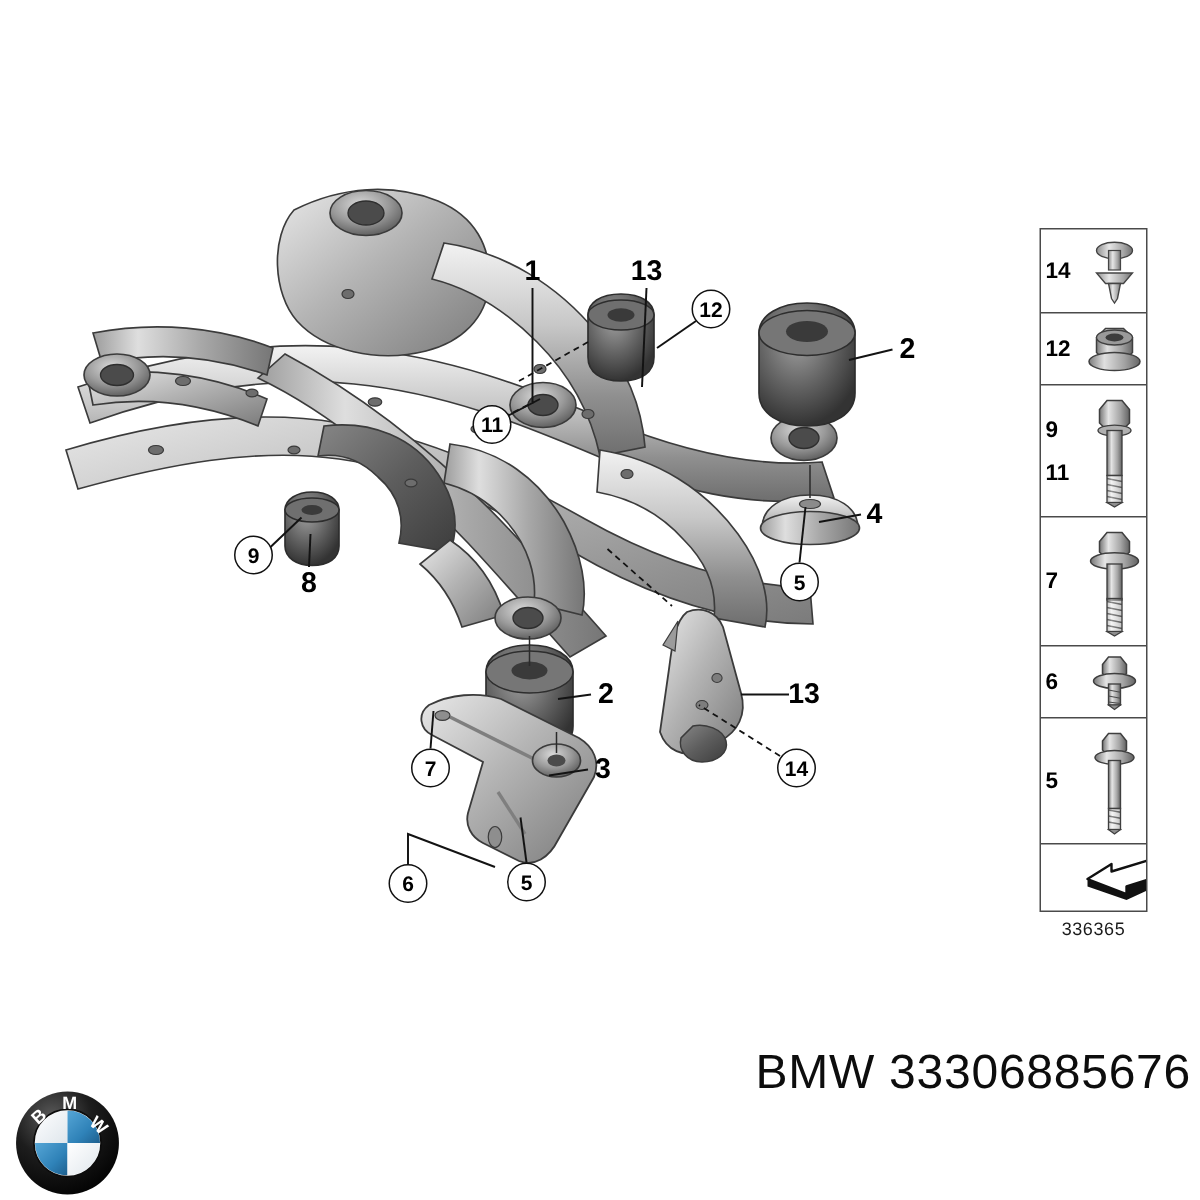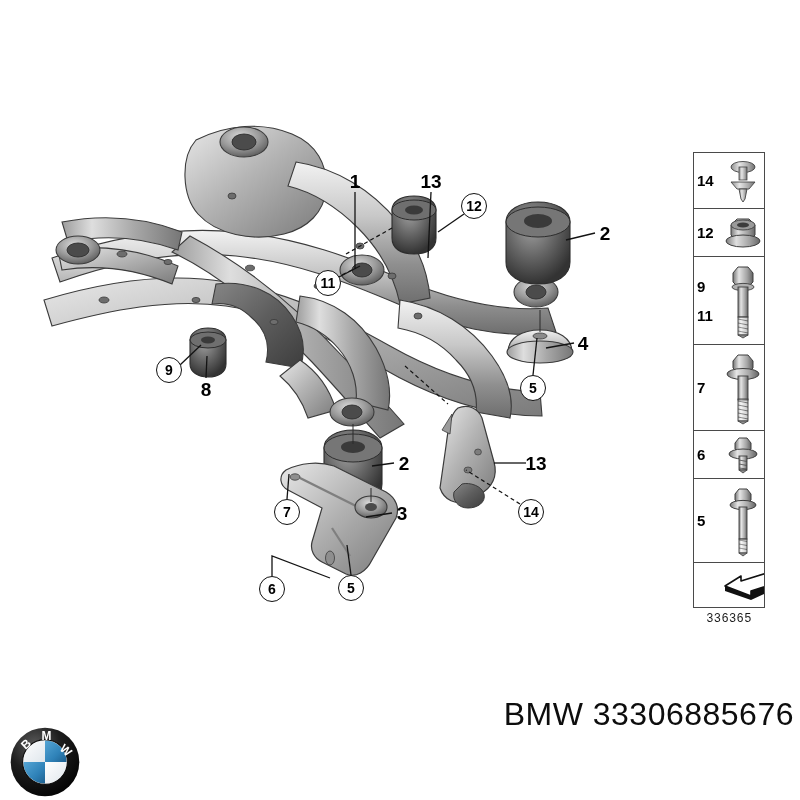--- a/index.html
+++ b/index.html
@@ -563,21 +563,21 @@
       <div class="legend-row" style="height: 44px;">
         <div class="legend-nums"></div>
         <div class="legend-art">
           <svg width="62" height="32" viewBox="0 0 62 32">
       <path d="M4 17 L20 7 L20 12 L46 4 L58 13 L30 22 L30 27 Z" fill="#ffffff" stroke="#111111" stroke-width="1.6" stroke-linejoin="round"></path>
       <path d="M4 17 L30 27 L30 22 L58 13 L58 18 L30 31 L4 22 Z" fill="#111111"></path>
     </svg>
         </div>
       </div>
     </div>
-  <div id="legend-drawing-number" style="top: 612px; font-family: Liberation Mono, monospace;">336365</div>
+  <div id="legend-drawing-number" style="top: 612px;">336365</div>
 
   <div id="footer-bar"></div>
 
   <div id="bmw-logo">
     <svg width="70" height="70" viewBox="0 0 100 100" xmlns="http://www.w3.org/2000/svg">
       <defs>
         <radialGradient id="ringG" cx="35%" cy="25%" r="85%">
           <stop offset="0%" stop-color="#5a5a5a"></stop>
           <stop offset="45%" stop-color="#1d1d1d"></stop>
           <stop offset="100%" stop-color="#000000"></stop>

